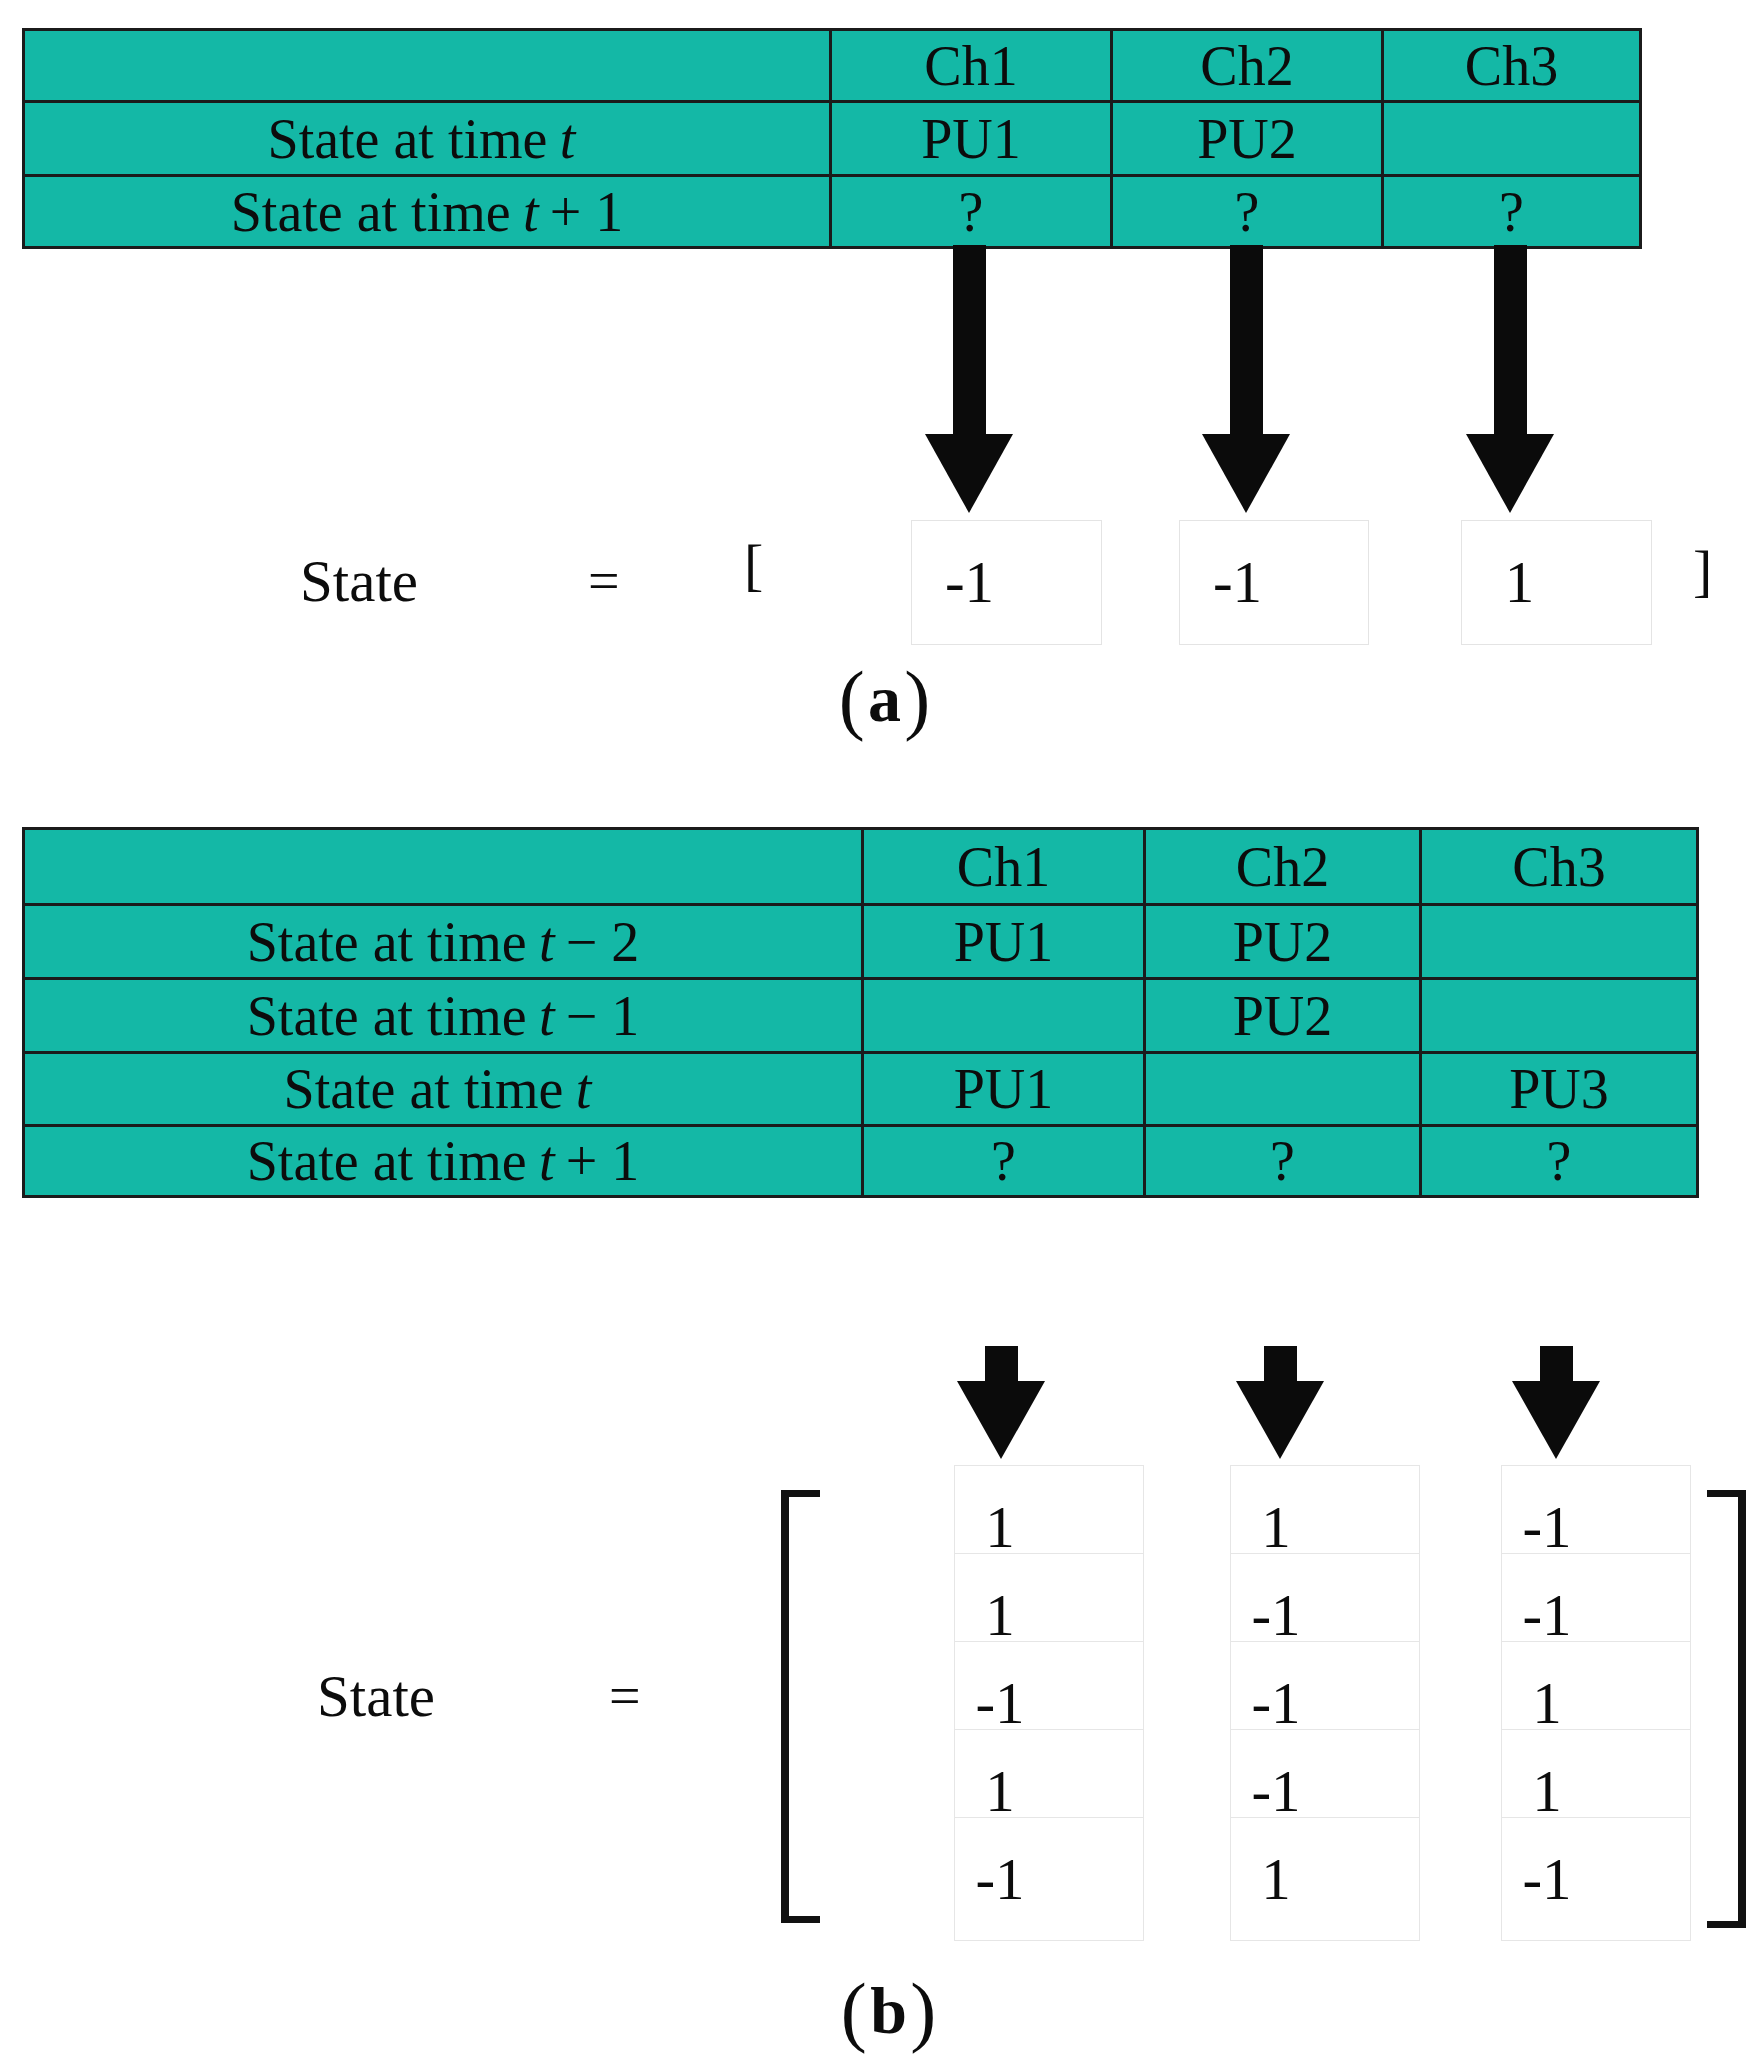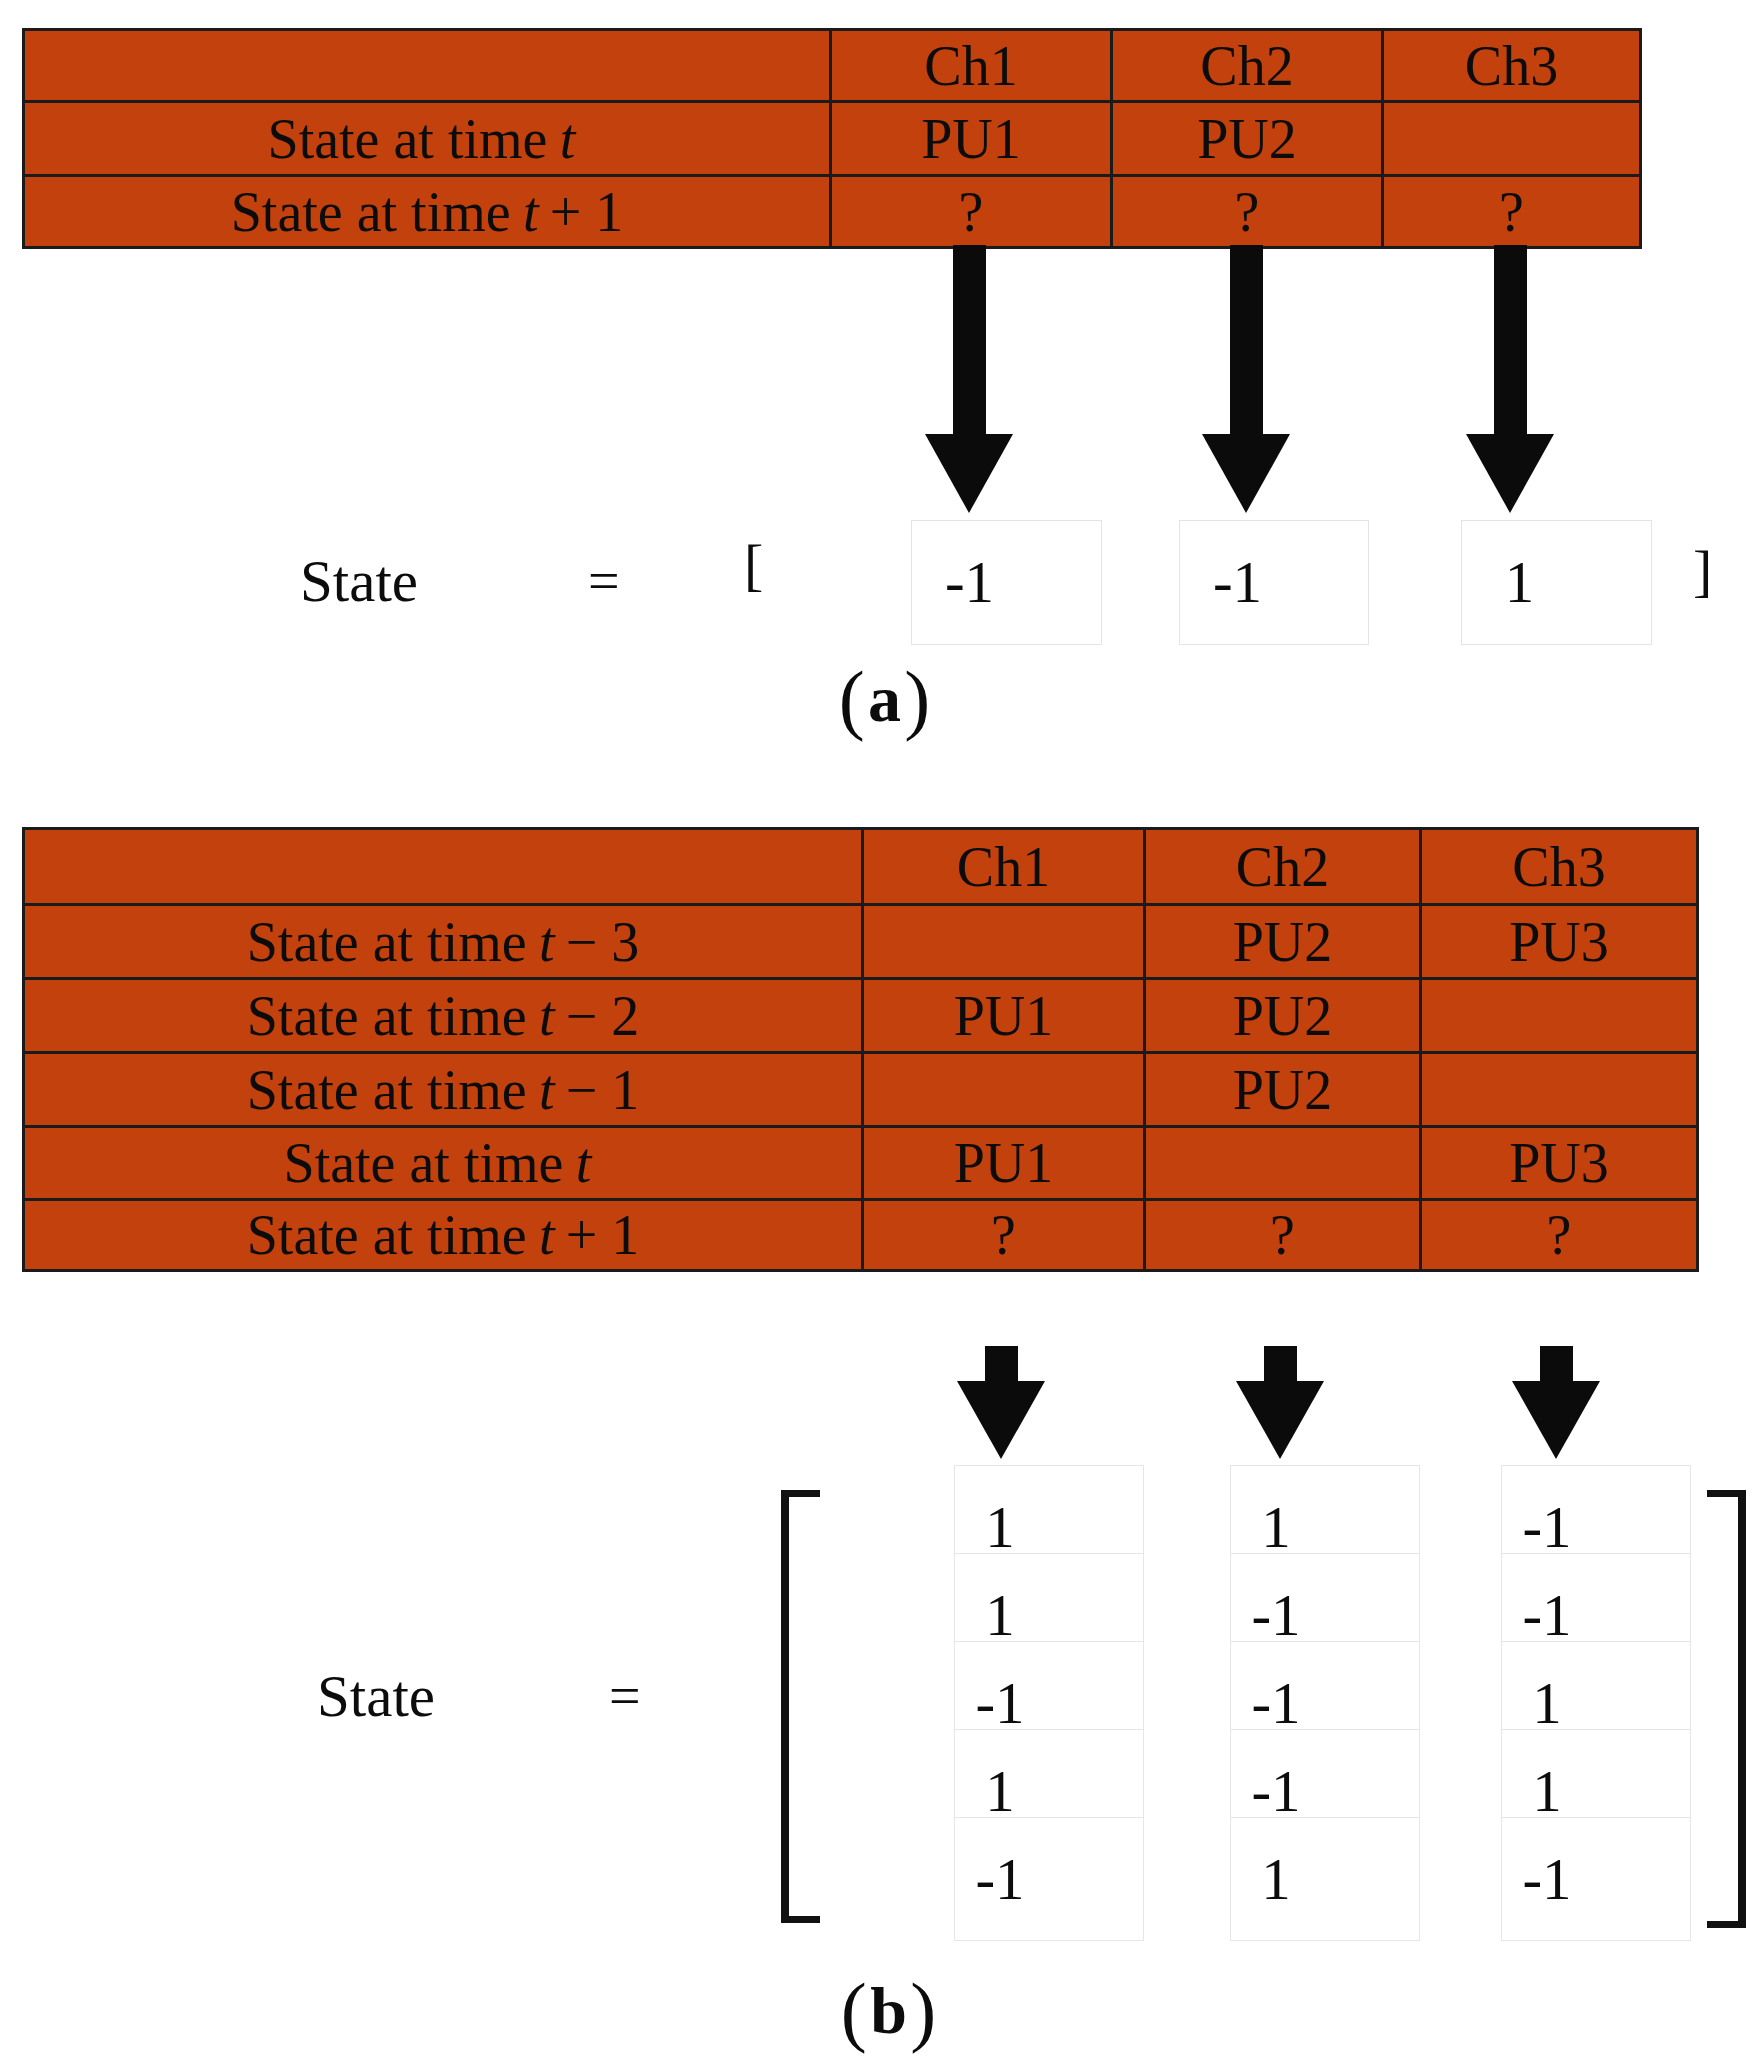--- a/index.html
+++ b/index.html
@@ -2,21 +2,21 @@
 <html style="font-size:13px"><head>
 <meta charset="utf-8">
 <style>
   html,body{margin:0;padding:0;background:#ffffff;}
   .fig{position:relative;width:1762px;height:2064px;background:#ffffff;
        font-family:"Liberation Serif",serif;color:#0c0c0c;overflow:hidden;}
 
   
   table.tbl{position:absolute;border-collapse:collapse;table-layout:fixed;}
   table.tbl td{border:3.3px solid #1b1b1b;text-align:center;vertical-align:middle;
-               font-size:56px;padding:0;background:#c2410c;}
+               font-size:56px;padding:0;background:#14b8a6;}
   .tbl-a{left:22px;top:28px;}
   .tbl-b{left:22px;top:827px;}
   .lbl-var{font-style:italic;margin:0 0.20em 0 0.22em;}
 
   
   .arrow{position:absolute;display:flex;flex-direction:column;align-items:center;}
   .arrow .shaft{width:33px;background:#0b0b0b;}
   .arrow .head{width:0;height:0;border-left:44px solid transparent;border-right:44px solid transparent;}
   .arrow-a .shaft{height:189px;}
   .arrow-a .head{border-top:79px solid #0b0b0b;}
@@ -124,26 +124,20 @@
         <col style="width:277px">
       </colgroup>
     <tbody>
         <tr style="height:76px">
       <td></td>
       <td>Ch1</td>
       <td>Ch2</td>
       <td>Ch3</td>
     </tr>
     <tr style="height:74px">
-      <td><span>State at time</span><span class="lbl-var">t</span><span>− 3</span></td>
-      <td></td>
-      <td>PU2</td>
-      <td>PU3</td>
-    </tr>
-    <tr style="height:74px">
       <td><span>State at time</span><span class="lbl-var">t</span><span>− 2</span></td>
       <td>PU1</td>
       <td>PU2</td>
       <td></td>
     </tr>
     <tr style="height:74px">
       <td><span>State at time</span><span class="lbl-var">t</span><span>− 1</span></td>
       <td></td>
       <td>PU2</td>
       <td></td>

